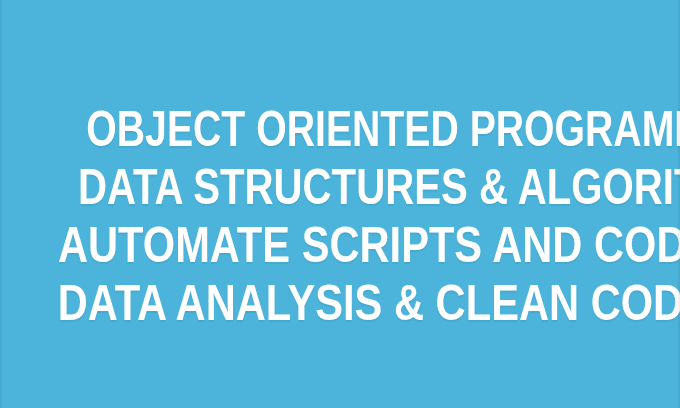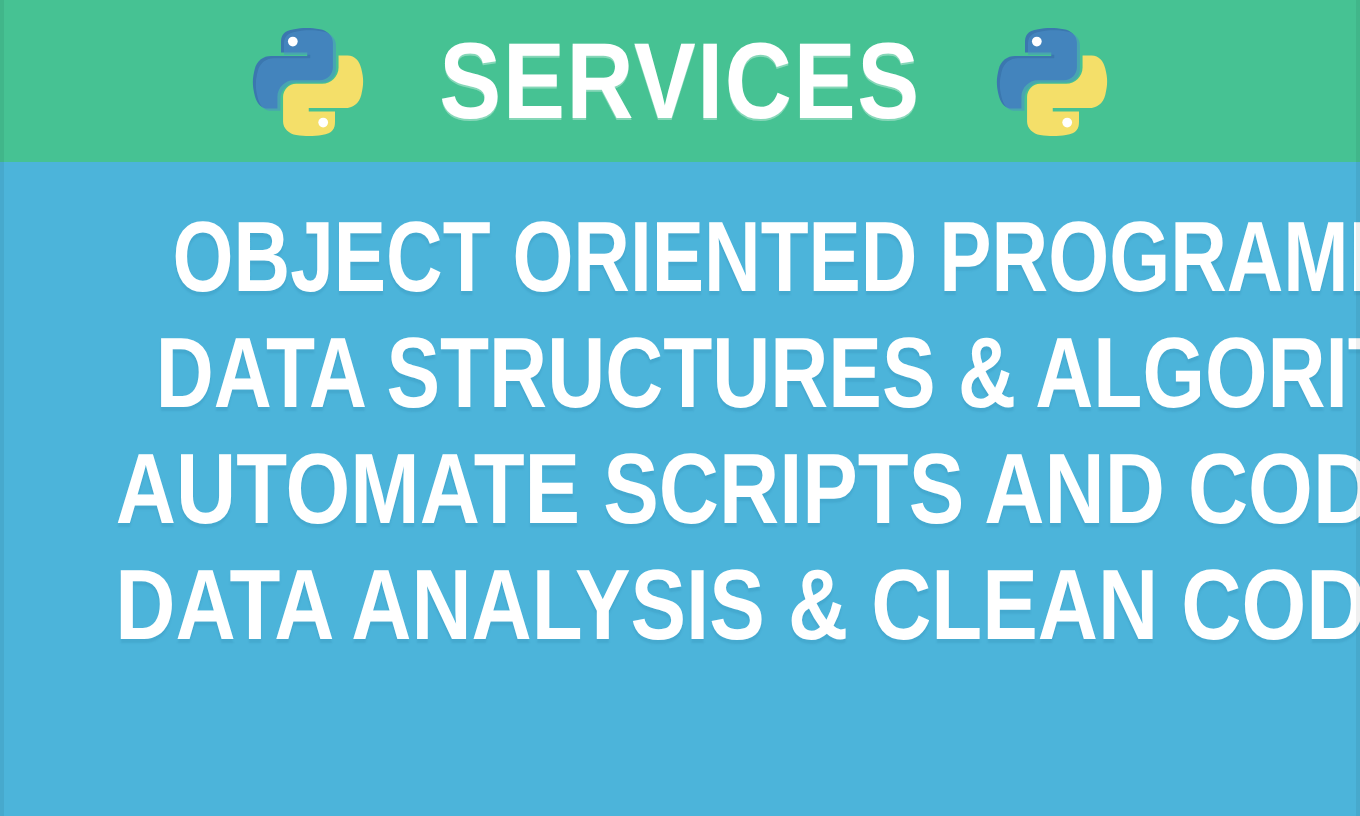--- a/index.html
+++ b/index.html
@@ -99,41 +99,20 @@
     background: rgba(0,0,0,0.06);
   }
   .edge-left  { left: 0; }
   .edge-right { right: 0; }
 </style>
 </head>
 <body>
 
 <div id="canvas">
 
-  <div class="header-band">
-
-    <svg class="py-logo" viewBox="0 0 64 64" aria-hidden="true">
-      <path d="M31.6 3.2c-2.6 0-5 .2-7 .6-5.9 1-7 3.2-7 7.2v5.3h14v1.8H12.3c-4.1 0-7.6 2.4-8.7 7-1.3 5.3-1.4 8.6 0 14.1 1 4.1 3.3 7 7.3 7h4.8v-6.4c0-4.6 4-8.7 8.7-8.7h13.9c3.9 0 7-3.2 7-7.1V11c0-3.8-3.2-6.6-7-7.2-2.4-.4-4.9-.6-6.7-.6z" fill="#3b77af"></path>
-      <path d="M31.6 3.2c-2.6 0-5 .2-7 .6-5.9 1-7 3.2-7 7.2v5.3h14v1.8H12.3c-4.1 0-7.6 2.4-8.7 7-1.3 5.3-1.4 8.6 0 14.1 1 4.1 3.3 7 7.3 7h4.8v-6.4c0-4.6 4-8.7 8.7-8.7h13.9c3.9 0 7-3.2 7-7.1V11c0-3.8-3.2-6.6-7-7.2-2.4-.4-4.9-.6-6.7-.6z" fill="#4a8fc9" opacity="0.55" transform="translate(1.6,1.2)"></path>
-      <circle cx="23.9" cy="10.4" r="2.6" fill="#ffffff"></circle>
-      <path d="M32.4 60.8c2.6 0 5-.2 7-.6 5.9-1 7-3.2 7-7.2v-5.3h-14v-1.8h19.3c4.1 0 7.6-2.4 8.7-7 1.3-5.3 1.4-8.6 0-14.1-1-4.1-3.3-7-7.3-7h-4.8v6.4c0 4.6-4 8.7-8.7 8.7H25.7c-3.9 0-7 3.2-7 7.1V53c0 3.8 3.2 6.6 7 7.2 2.4.4 4.9.6 6.7.6z" fill="#f4df69"></path>
-      <circle cx="40.1" cy="53.6" r="2.6" fill="#ffffff"></circle>
-    </svg>
-
-    <div class="header-title">SERVICES</div>
-
-    <svg class="py-logo" viewBox="0 0 64 64" aria-hidden="true">
-      <path d="M31.6 3.2c-2.6 0-5 .2-7 .6-5.9 1-7 3.2-7 7.2v5.3h14v1.8H12.3c-4.1 0-7.6 2.4-8.7 7-1.3 5.3-1.4 8.6 0 14.1 1 4.1 3.3 7 7.3 7h4.8v-6.4c0-4.6 4-8.7 8.7-8.7h13.9c3.9 0 7-3.2 7-7.1V11c0-3.8-3.2-6.6-7-7.2-2.4-.4-4.9-.6-6.7-.6z" fill="#3b77af"></path>
-      <path d="M31.6 3.2c-2.6 0-5 .2-7 .6-5.9 1-7 3.2-7 7.2v5.3h14v1.8H12.3c-4.1 0-7.6 2.4-8.7 7-1.3 5.3-1.4 8.6 0 14.1 1 4.1 3.3 7 7.3 7h4.8v-6.4c0-4.6 4-8.7 8.7-8.7h13.9c3.9 0 7-3.2 7-7.1V11c0-3.8-3.2-6.6-7-7.2-2.4-.4-4.9-.6-6.7-.6z" fill="#4a8fc9" opacity="0.55" transform="translate(1.6,1.2)"></path>
-      <circle cx="23.9" cy="10.4" r="2.6" fill="#ffffff"></circle>
-      <path d="M32.4 60.8c2.6 0 5-.2 7-.6 5.9-1 7-3.2 7-7.2v-5.3h-14v-1.8h19.3c4.1 0 7.6-2.4 8.7-7 1.3-5.3 1.4-8.6 0-14.1-1-4.1-3.3-7-7.3-7h-4.8v6.4c0 4.6-4 8.7-8.7 8.7H25.7c-3.9 0-7 3.2-7 7.1V53c0 3.8 3.2 6.6 7 7.2 2.4.4 4.9.6 6.7.6z" fill="#f4df69"></path>
-      <circle cx="40.1" cy="53.6" r="2.6" fill="#ffffff"></circle>
-    </svg>
-
-  </div>
 
   <div class="body-band">
     <ul class="service-list">
       <li class="service-line sl-0">
         <span>OBJECT ORIENTED PROGRAMMING</span>
       </li>
       <li class="service-line sl-1">
         <span>DATA STRUCTURES &amp; ALGORITHMS</span>
       </li>
       <li class="service-line sl-2">

